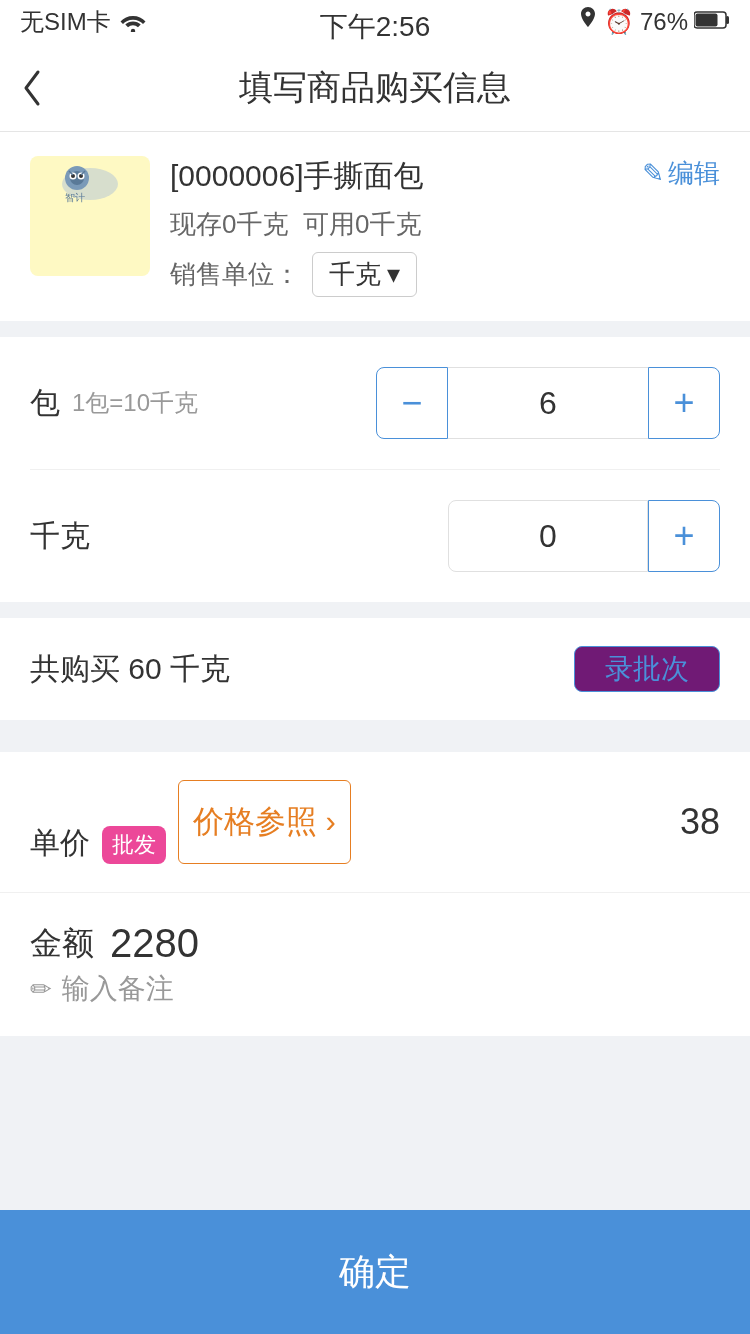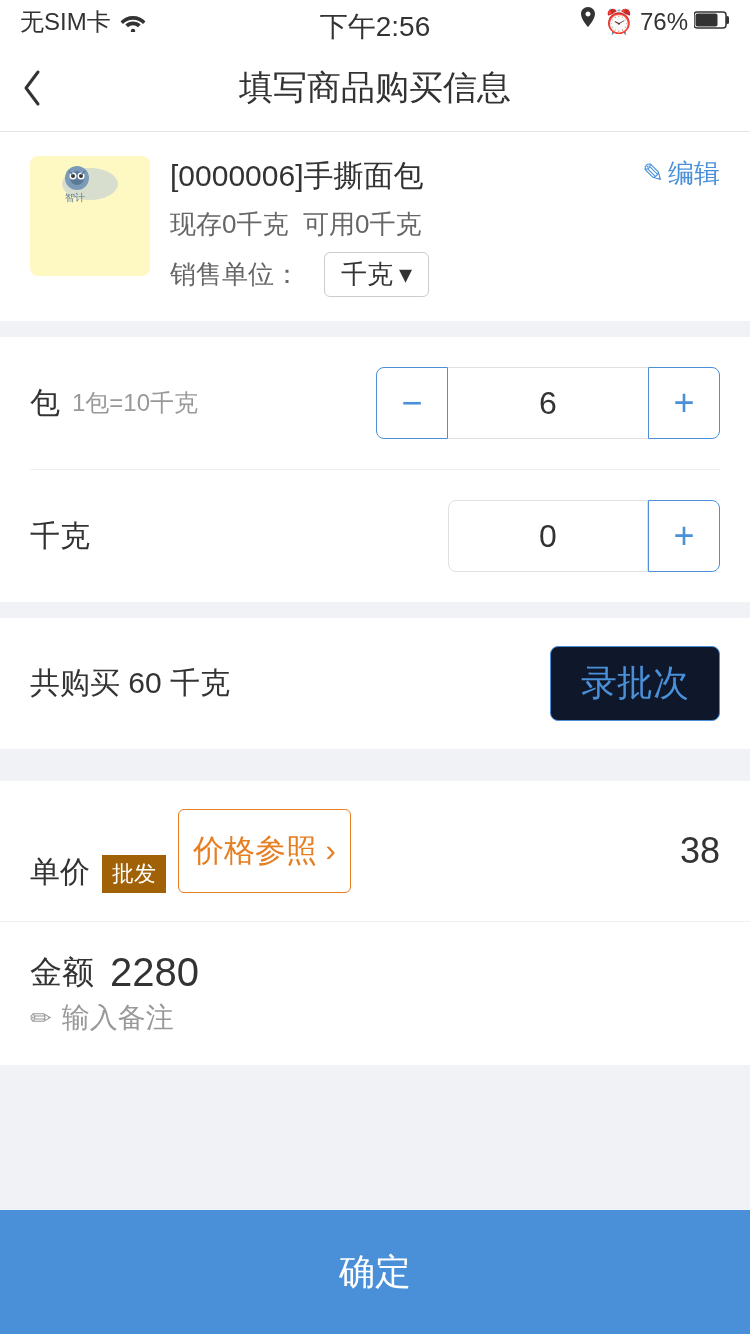--- a/index.html
+++ b/index.html
@@ -106,21 +106,21 @@
       margin-bottom: 10px;
     }
     .product-stock {
       font-size: 26px;
       color: #666;
       margin-bottom: 10px;
     }
     .product-unit-row {
       display: flex;
       align-items: center;
-      gap: 24px;
+      gap: 12px;
       font-size: 26px;
       color: #666;
     }
     .unit-select {
       border: 1px solid #ccc;
       border-radius: 6px;
       padding: 4px 16px;
       font-size: 26px;
       color: #333;
       background: #fff;
@@ -223,24 +223,24 @@
       justify-content: space-between;
       margin-bottom: 16px;
     }
     .total-text {
       font-size: 30px;
       color: #333;
     }
     .batch-btn {
       border: 1px solid #4a90d9;
       color: #4a90d9;
-      padding: 12px 30px;
+      padding: 3px 30px;
       border-radius: 8px;
-      font-size: 36px;
-      background: #0f172a;
+      font-size: 28px;
+      background: #701a75;
       cursor: pointer;
     }
 
     
     .price-section {
       background: #fff;
       padding: 28px 30px;
       display: flex;
       align-items: center;
       justify-content: space-between;
@@ -249,25 +249,25 @@
     .price-label-row {
       display: flex;
       align-items: flex-end;
       gap: 12px;
     }
     .price-label {
       font-size: 30px;
       color: #333;
     }
     .price-tag {
-      background: #a16207;
+      background: #ec4899;
       color: #fff;
       font-size: 22px;
       padding: 4px 10px;
-      border-radius: 0;
+      border-radius: 8px;
     }
     .price-ref-btn {
       border: 1px solid #e67e22;
       color: #e67e22;
       font-size: 31px;
       padding: 20px 14px;
       border-radius: 6px;
       background: #fff;
       cursor: pointer;
       display: flex;

